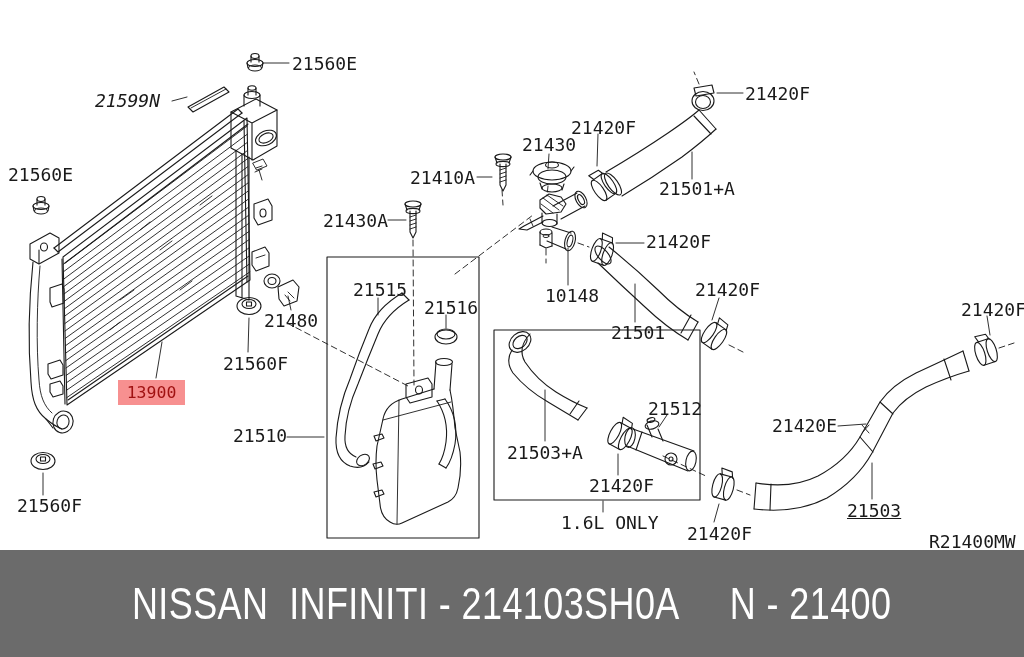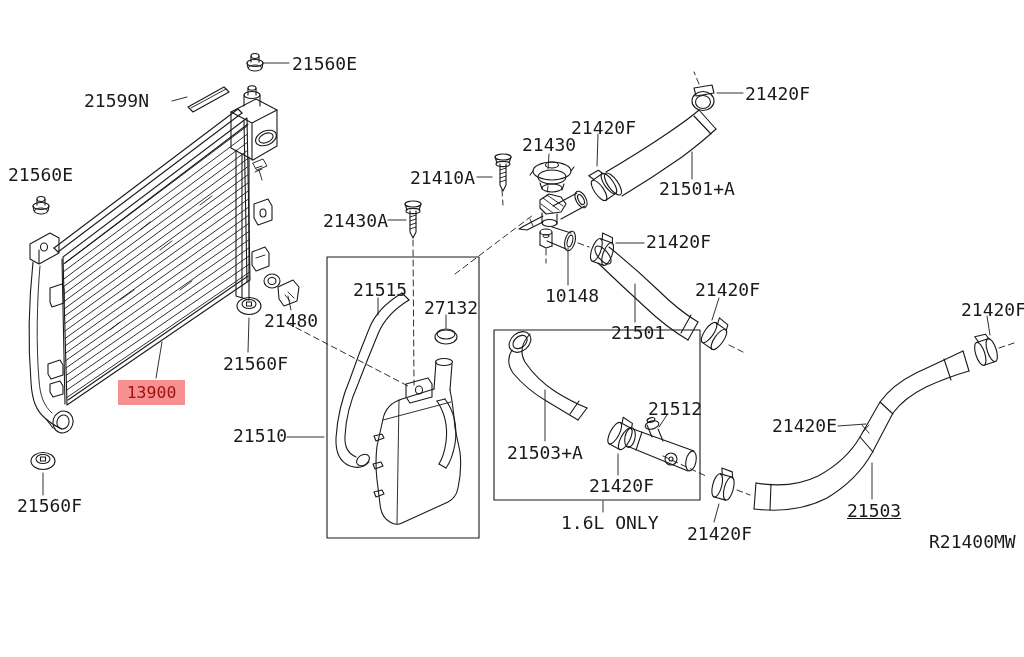--- a/index.html
+++ b/index.html
@@ -357,45 +357,48 @@
       <line x1="987" y1="316" x2="990" y2="335"></line>
       <line x1="288" y1="296" x2="291" y2="310"></line>
       <line x1="249" y1="318" x2="248" y2="352"></line>
       <line x1="43" y1="473" x2="43" y2="495"></line>
       <line x1="162" y1="342" x2="156" y2="378"></line>
     </g>
   </svg>
 
   <div id="label-layer">
       <div class="plabel" style="left: 292px; top: 55px;">21560E</div>
-      <div class="plabel" style="left: 84px; top: 92px;">21599N</div>
+      <div class="plabel" style="left: 95px; top: 92px; font-style: italic;">21599N</div>
       <div class="plabel" style="left: 8px; top: 166px;">21560E</div>
       <div class="plabel" style="left: 410px; top: 169px;">21410A</div>
       <div class="plabel" style="left: 323px; top: 212px;">21430A</div>
       <div class="plabel" style="left: 522px; top: 136px;">21430</div>
       <div class="plabel" style="left: 571px; top: 119px;">21420F</div>
       <div class="plabel" style="left: 659px; top: 180px;">21501+A</div>
       <div class="plabel" style="left: 745px; top: 85px;">21420F</div>
       <div class="plabel" style="left: 646px; top: 233px;">21420F</div>
       <div class="plabel" style="left: 545px; top: 287px;">10148</div>
       <div class="plabel" style="left: 611px; top: 324px;">21501</div>
       <div class="plabel" style="left: 695px; top: 281px;">21420F</div>
       <div class="plabel" style="left: 233px; top: 427px;">21510</div>
       <div class="plabel" style="left: 353px; top: 281px;">21515</div>
-      <div class="plabel" style="left: 424px; top: 299px;">27132</div>
+      <div class="plabel" style="left: 424px; top: 299px;">21516</div>
       <div class="plabel" style="left: 507px; top: 444px;">21503+A</div>
       <div class="plabel" style="left: 648px; top: 400px;">21512</div>
       <div class="plabel" style="left: 589px; top: 477px;">21420F</div>
       <div class="plabel" style="left: 561px; top: 514px;">1.6L ONLY</div>
       <div class="plabel" style="left: 687px; top: 525px;">21420F</div>
       <div class="plabel" style="left: 772px; top: 417px;">21420E</div>
       <div class="plabel" style="left: 847px; top: 502px; text-decoration: underline;">21503</div>
       <div class="plabel" style="left: 961px; top: 301px;">21420F</div>
       <div class="plabel" style="left: 264px; top: 312px; text-align: center;">21480</div>
       <div class="plabel" style="left: 223px; top: 355px;">21560F</div>
       <div class="plabel" style="left: 17px; top: 497px;">21560F</div>
       <div class="plabel" style="left: 929px; top: 533px;">R21400MW</div>
     </div>
 
   <div id="highlight" style="background: rgb(247, 144, 144); color: rgb(160, 18, 18);">13900</div>
 
+  <div id="footer" style="background: rgb(107, 107, 107);">
+    <div class="footer-text" style="color: rgb(255, 255, 255);">NISSAN  INFINITI - 214103SH0A     N - 21400</div>
+  </div>
 
 </div>
 
 </body></html>

